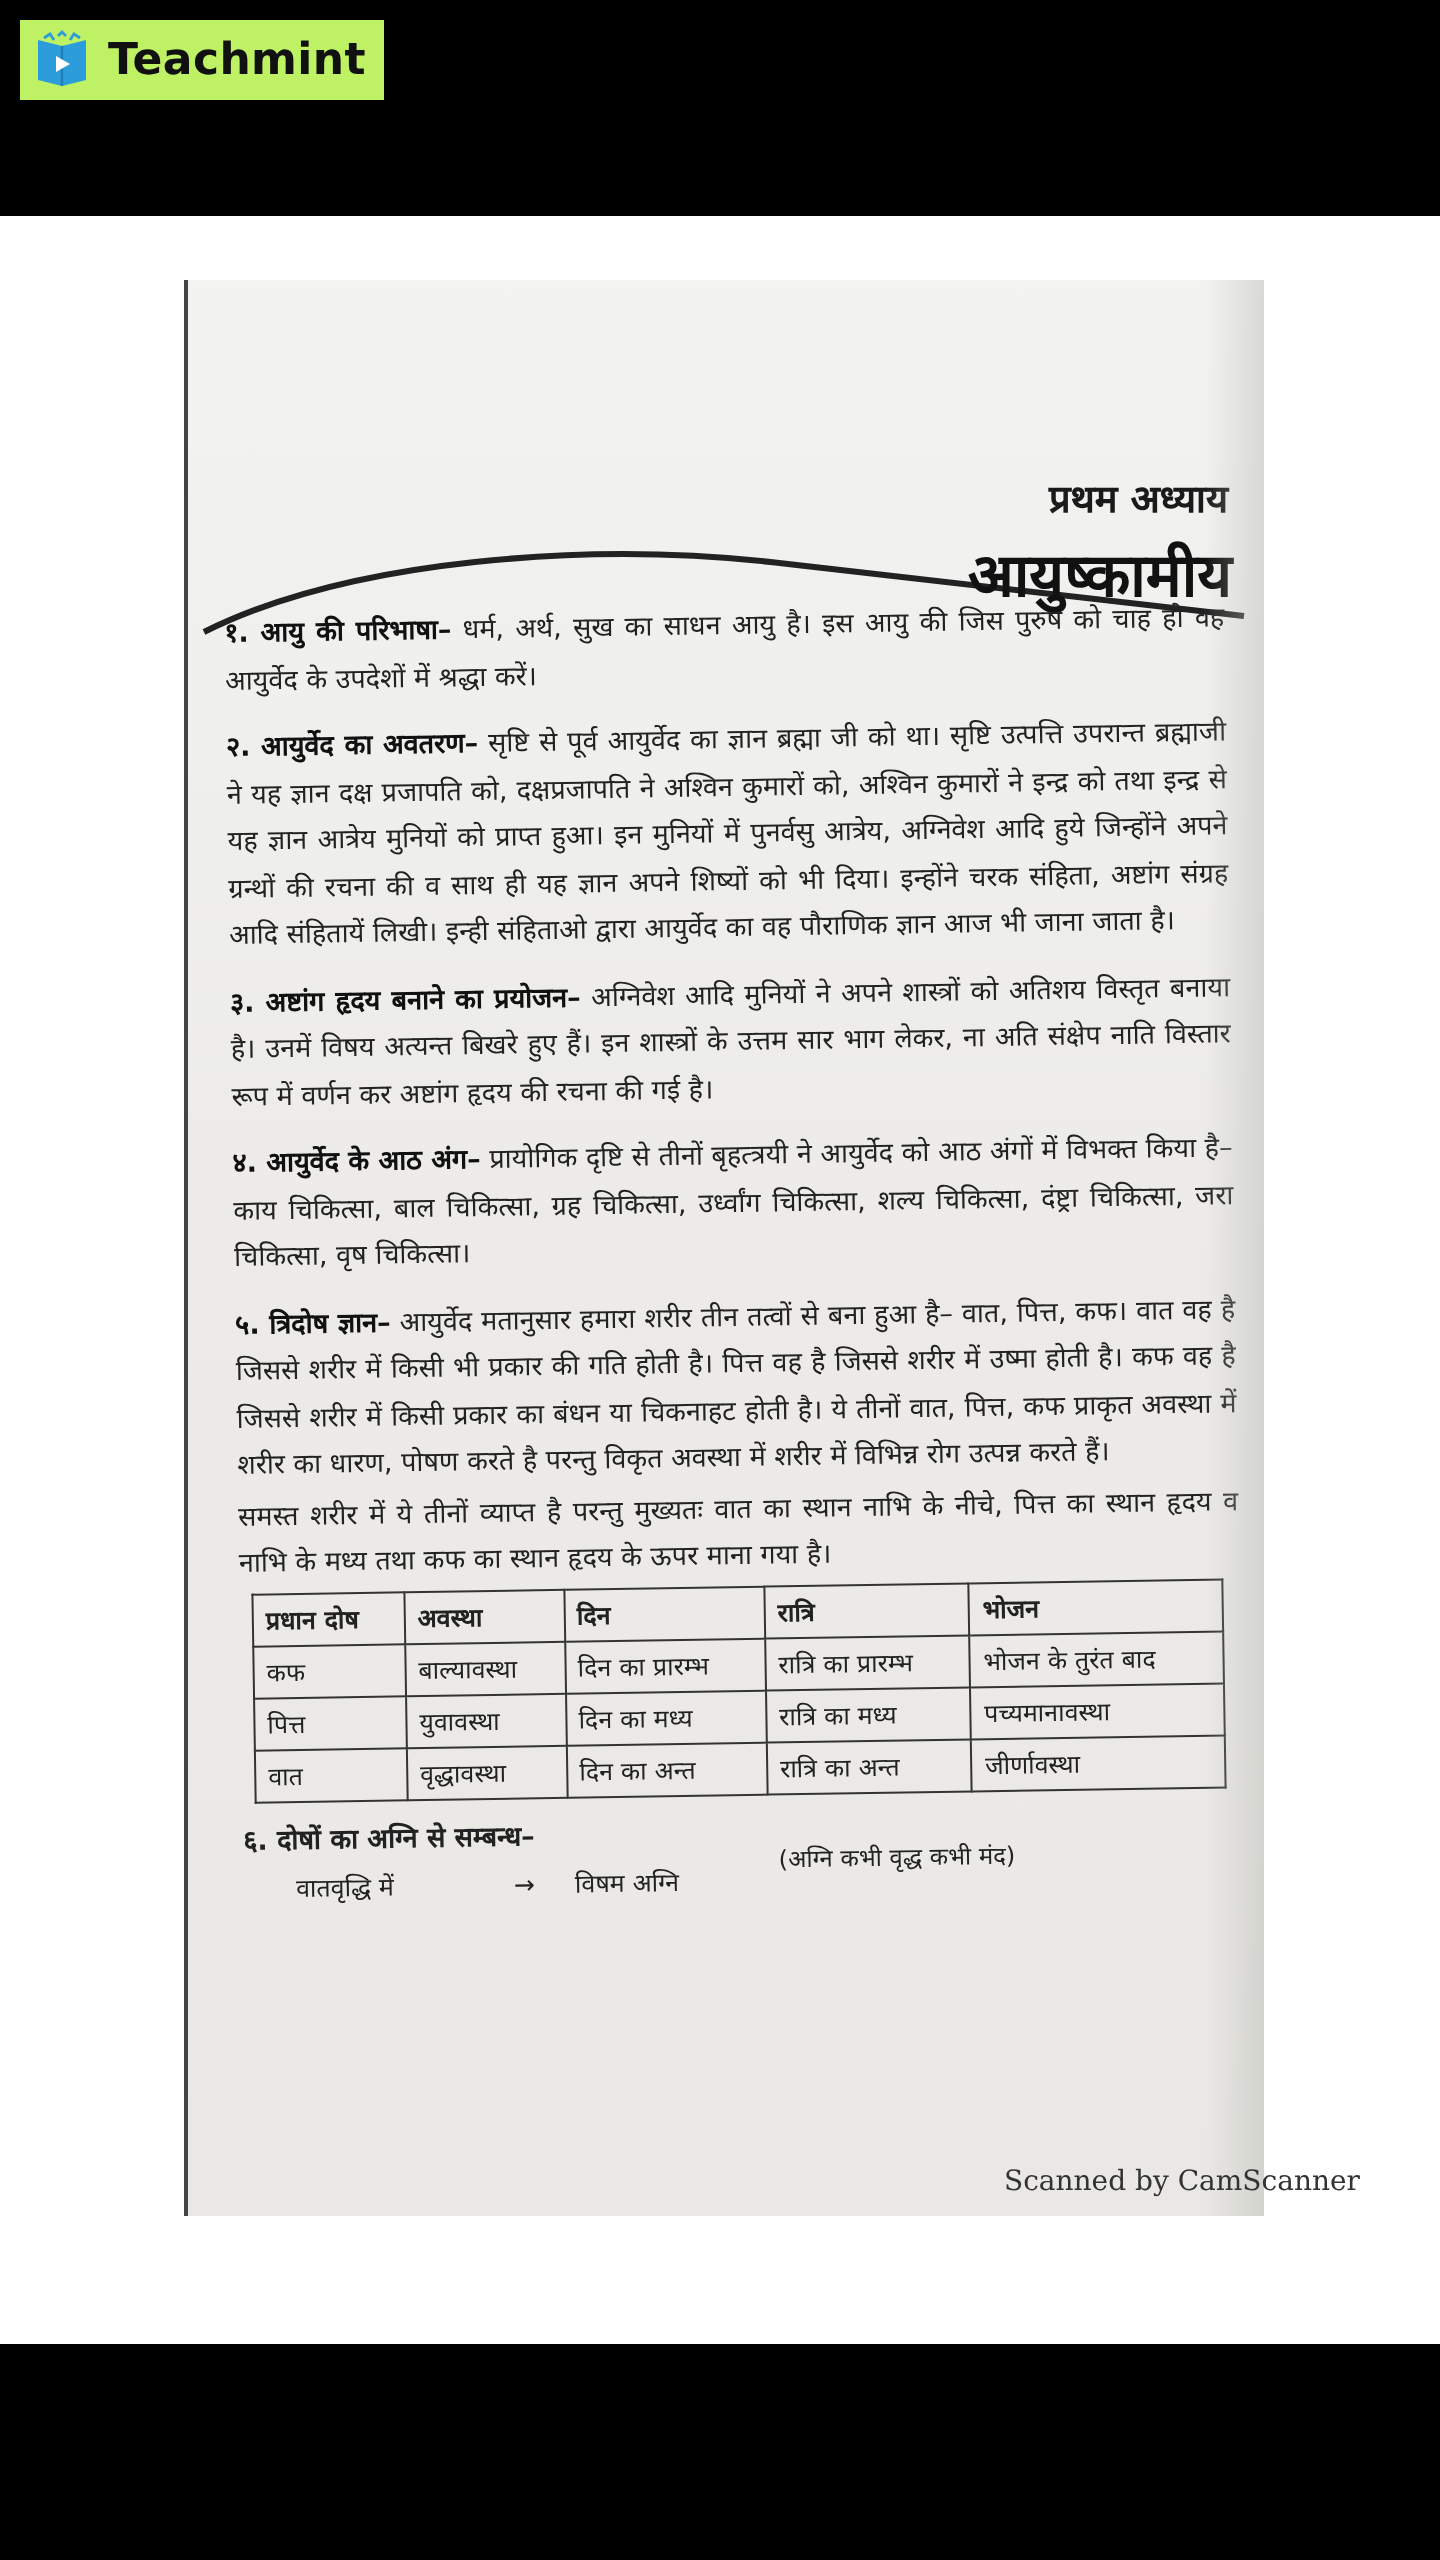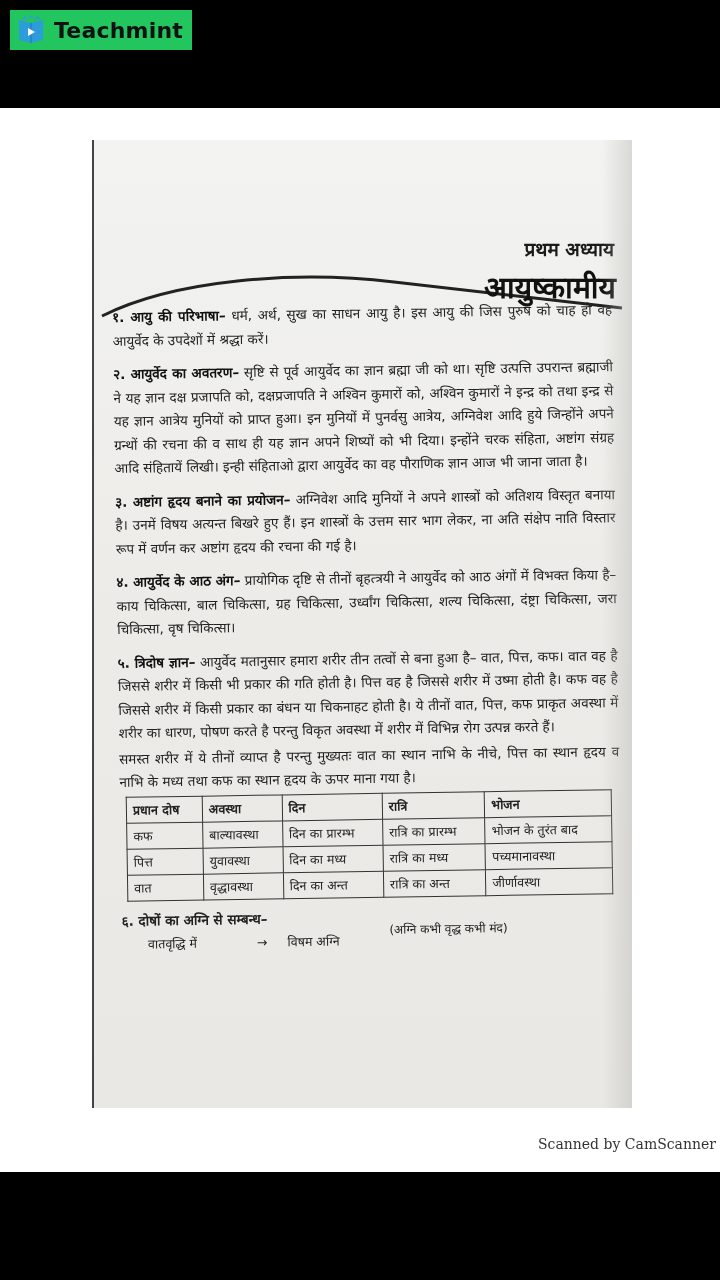--- a/index.html
+++ b/index.html
@@ -2,21 +2,21 @@
 <html><head>
   <meta charset="utf-8">
   <style>
     * { box-sizing: border-box; margin: 0; padding: 0; }
     html, body { width: 720px; height: 1280px; background: #000; overflow: hidden; }
     body { position: relative; font-family: "DejaVu Sans", sans-serif; }
 
     .top-bar { position: absolute; left: 0; top: 0; width: 720px; height: 108px; background: #000; }
     .logo-box {
       position: absolute; left: 10px; top: 10px; width: 182px; height: 40px;
-      background: #22c55e; display: flex; align-items: center; padding-left: 6px;
+      background: #bef264; display: flex; align-items: center; padding-left: 6px;
     }
     .logo-icon { width: 30px; height: 30px; margin-right: 8px; }
     .logo-text { font-family: "DejaVu Sans", sans-serif; font-weight: bold; font-size: 22px; color: #111; letter-spacing: 0.2px; }
 
     .viewer { position: absolute; left: 0; top: 108px; width: 720px; height: 1064px; background: #fff; }
     .bottom-bar { position: absolute; left: 0; top: 1172px; width: 720px; height: 108px; background: #000; }
 
     .page {
       position: absolute; left: 92px; top: 140px; width: 540px; height: 968px;
       background: linear-gradient(180deg, #f3f3f1 0%, #ecebe8 50%, #e9e8e4 100%);
@@ -56,22 +56,22 @@
     }
     .dosha-table th { font-weight: bold; }
 
     .sec6 { margin-top: 8px; }
     .sec6 .head { font-weight: bold; }
     .relation-row { display: flex; align-items: center; margin-left: 26px; font-size: 12.5px; }
     .relation-row .arrow { margin: 0 20px 0 60px; }
     .relation-row .note { margin-left: 50px; font-size: 12px; margin-top: -20px; }
 
     .watermark {
-      position: absolute; left: 502px; top: 1136px;
-      font-family: "DejaVu Serif", serif; font-size: 14px; color: #333; margin-left: 36px;
+      position: absolute; left: 502px; top: 1083px;
+      font-family: "DejaVu Serif", serif; font-size: 14px; color: #333;
     }
   </style>
 </head>
 <body>
 
 <div class="top-bar">
   <div class="logo-box">
     <svg class="logo-icon" viewBox="0 0 30 30">
       <path d="M3 5 L15 8 L27 5 L27 25 L15 28 L3 25 Z" fill="#2d9cdb"></path>
       <path d="M15 8 L15 28" stroke="#1f7fb8" stroke-width="1.2"></path>

